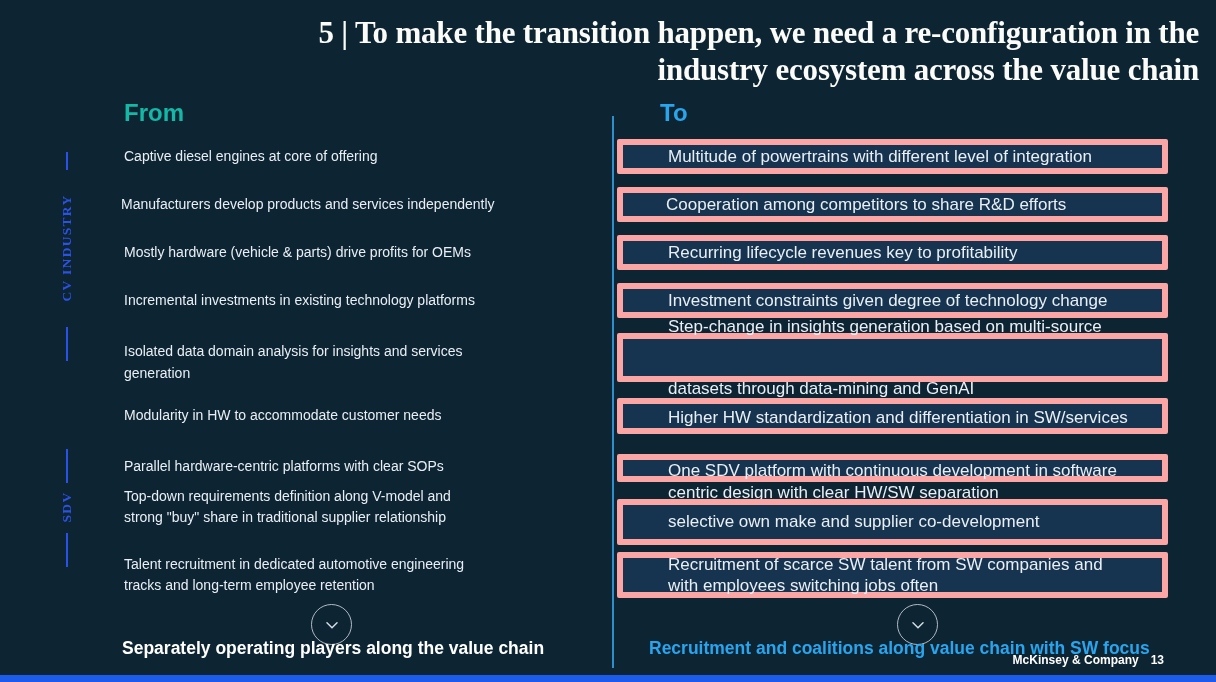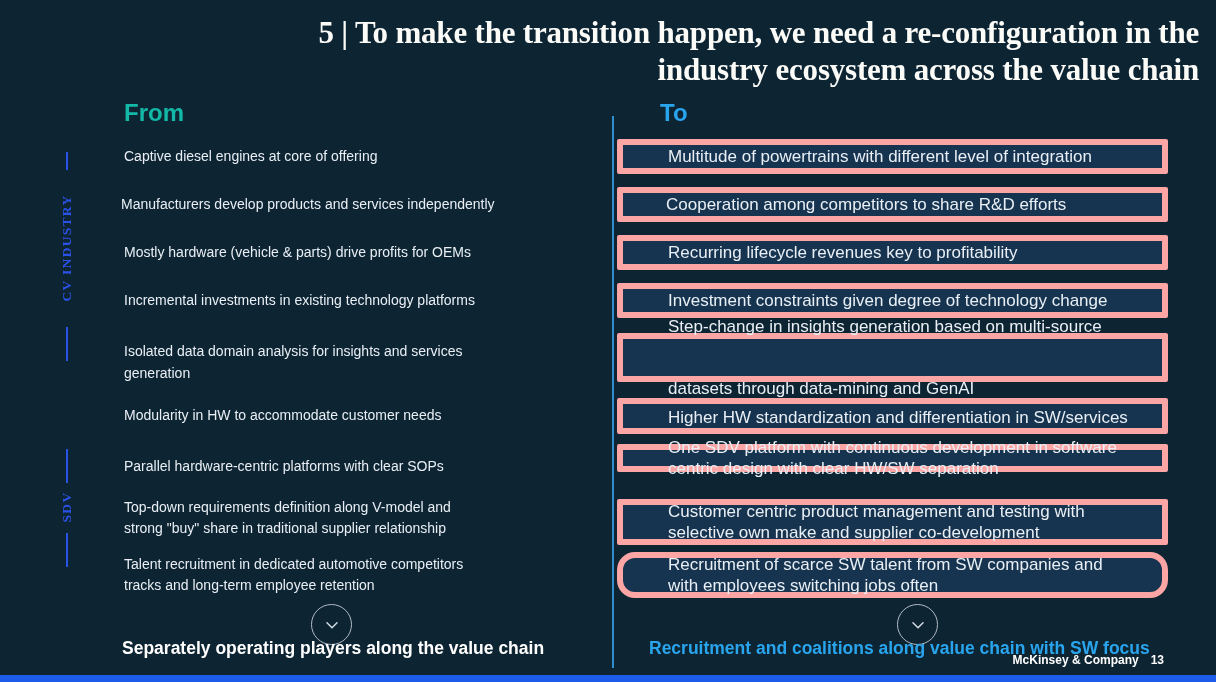--- a/index.html
+++ b/index.html
@@ -91,26 +91,26 @@
 <div class="lrow" style="top:338px;height:49px;">
   <span class="ln">Isolated data domain analysis for insights and services</span>
   <span class="ln">generation</span>
 </div>
 <div class="lrow" style="top:398px;height:36px;">
   <span class="ln">Modularity in HW to accommodate customer needs</span>
 </div>
 <div class="lrow" style="top:444px;height:46px;">
   <span class="ln">Parallel hardware-centric platforms with clear SOPs</span>
 </div>
-<div class="lrow" style="top:495px;height:46px;">
+<div class="lrow" style="top:484px;height:46px;">
   <span class="ln">Top-down requirements definition along V-model and</span>
   <span class="ln">strong "buy" share in traditional supplier relationship</span>
 </div>
 <div class="lrow" style="top:552px;height:46px;">
-  <span class="ln">Talent recruitment in dedicated automotive competitors</span>
+  <span class="ln">Talent recruitment in dedicated automotive engineering</span>
   <span class="ln">tracks and long-term employee retention</span>
 </div>
 
 <div class="rrow" style="top:139px;height:35px;">
   <span class="ln">Multitude of powertrains with different level of integration</span>
 </div>
 <div class="rrow" style="top:187px;height:35px;padding-left:43px;">
   <span class="ln">Cooperation among competitors to share R&amp;D efforts</span>
 </div>
 <div class="rrow" style="top:235px;height:35px;">
@@ -119,29 +119,28 @@
 <div class="rrow" style="top:283px;height:35px;">
   <span class="ln">Investment constraints given degree of technology change</span>
 </div>
 <div class="rrow" style="top:333px;height:49px;gap:40px;">
   <span class="ln">Step-change in insights generation based on multi-source</span>
   <span class="ln"><span>datasets through data-mining and </span><span class="genai">GenAI</span></span>
 </div>
 <div class="rrow" style="top:398px;height:36px;justify-content:flex-end;">
   <span class="ln">Higher HW standardization and differentiation in SW/services</span>
 </div>
-<div class="rrow" style="top:444px;height:28px;">
+<div class="rrow" style="top:454px;height:28px;justify-content:space-between;">
   <span class="ln">One SDV platform with continuous development in software</span>
   <span class="ln">centric design with clear HW/SW separation</span>
 </div>
 <div class="rrow" style="top:499px;height:46px;">
-  <span class="ln">Customer centric product management and testing with</span>
   <span class="ln">selective own make and supplier co-development</span>
 </div>
-<div class="rrow" style="top:552px;height:46px;border-radius:18px;">
+<div class="rrow" style="top:552px;height:46px;">
   <span class="ln">Recruitment of scarce SW talent from SW companies and</span>
   <span class="ln">with employees switching jobs often</span>
 </div>
 
 <div class="chev" style="left:311px;">
   <svg width="22" height="22" viewBox="0 0 24 24">
     <path d="M6.5 9.5 L12 15 L17.5 9.5" fill="none" stroke="#D6DEE5" stroke-width="1.6" stroke-linecap="round"></path>
   </svg>
 </div>
 <div class="chev" style="left:897px;">

